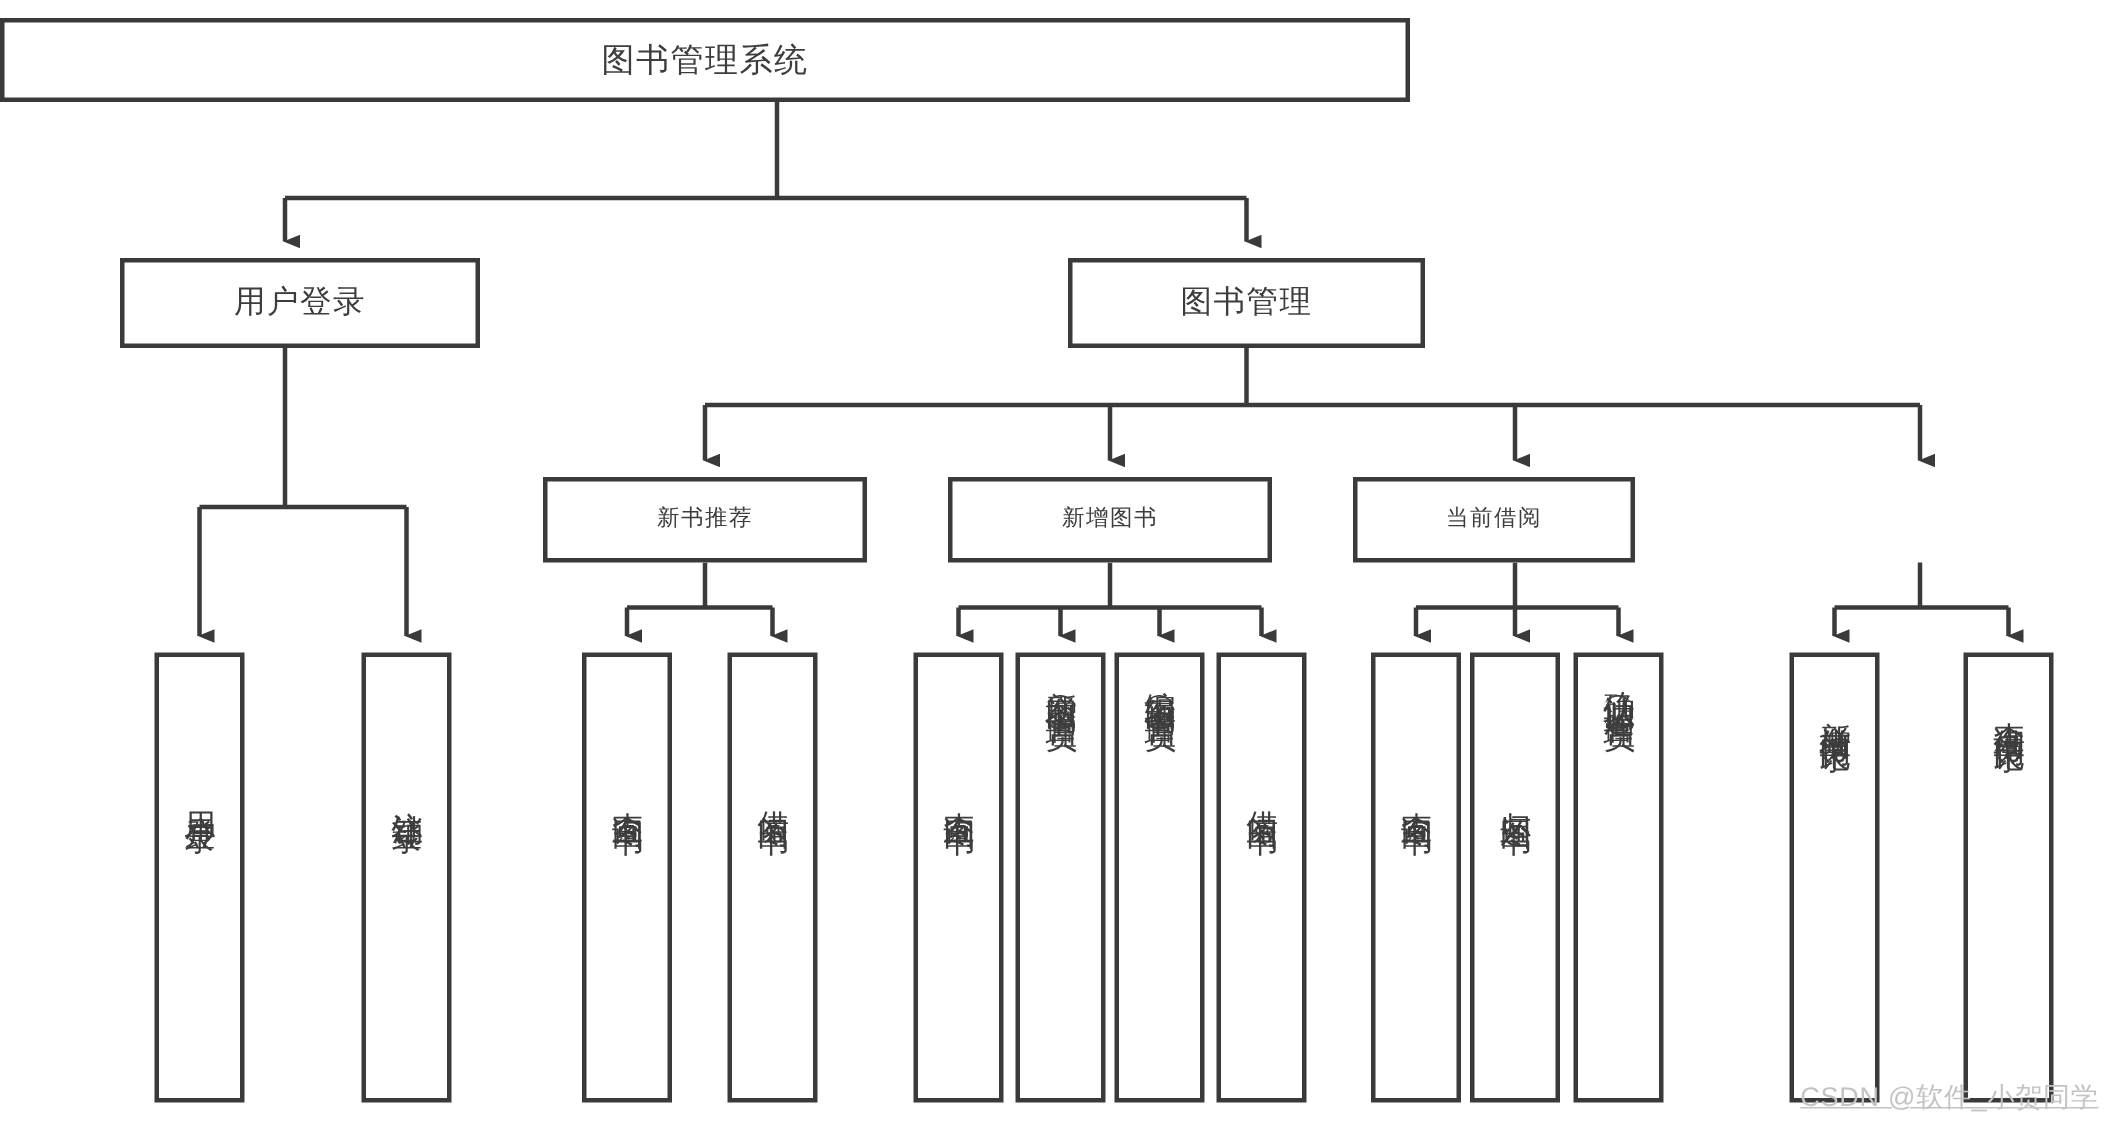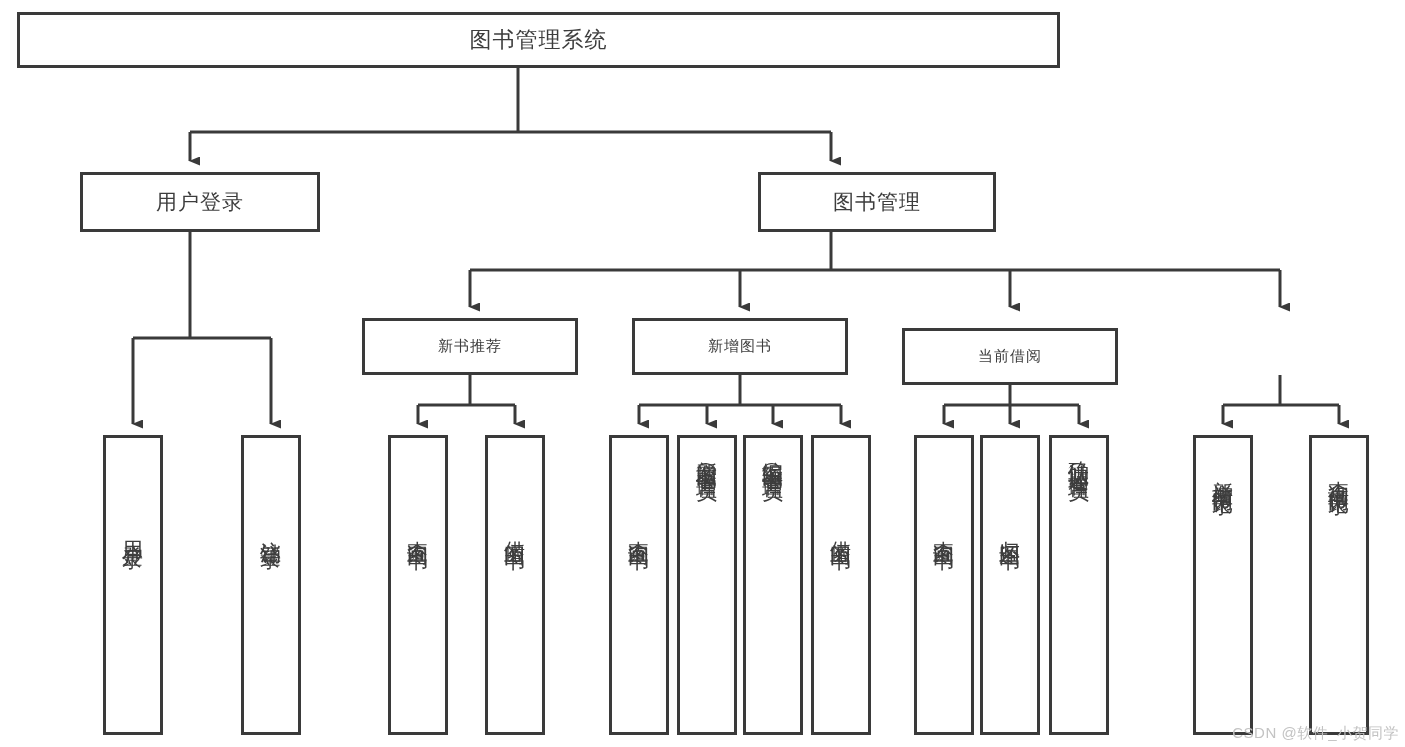--- a/index.html
+++ b/index.html
@@ -45,24 +45,25 @@
     letter-spacing:3px;
     line-height:1.0;
     white-space:nowrap;
     color:#3d3d3d;
   }
   .node.leaf.center .lbl{ margin-top:0; }
 
   .watermark{
     position:absolute;
     right:6px;bottom:4px;
-    font-size:15px;
+    font-size:18px;
     color:#c3c3c3;
     letter-spacing:0.5px;
     white-space:nowrap;
+    text-decoration:underline;
   }
 </style>
 </head>
 <body>
 
 <div id="canvas">
 
   <svg id="wires" viewBox="0 0 1405 747">
     <defs>
       <marker id="arrow" markerWidth="9" markerHeight="11" refX="4.5" refY="10" orient="auto" markerUnits="userSpaceOnUse">
@@ -107,38 +108,38 @@
       <path d="M1010,405 L1010,424" marker-end="url(#arrow)"></path>
       <path d="M1079,405 L1079,424" marker-end="url(#arrow)"></path>
 
       <path d="M1280,375 L1280,405"></path>
       <path d="M1223,405 L1339,405"></path>
       <path d="M1223,405 L1223,424" marker-end="url(#arrow)"></path>
       <path d="M1339,405 L1339,424" marker-end="url(#arrow)"></path>
     </g>
   </svg>
 
-  <div class="node root" style="left:17px;top:12px;width:1043px;height:56px;text-align:center;">
+  <div class="node root" style="left:0;top:12px;width:940px;height:56px;text-align:center;">
     <span class="lbl">图书管理系统</span>
   </div>
 
   <div class="node lvl2" style="left:80px;top:172px;width:240px;height:60px;">
     <span class="lbl">用户登录</span>
   </div>
-  <div class="node lvl2" style="left:712px;top:172px;width:238px;height:60px;margin-left:46px;">
+  <div class="node lvl2" style="left:712px;top:172px;width:238px;height:60px;">
     <span class="lbl">图书管理</span>
   </div>
 
   <div class="node lvl3" style="left:362px;top:318px;width:216px;height:57px;">
     <span class="lbl">新书推荐</span>
   </div>
   <div class="node lvl3" style="left:632px;top:318px;width:216px;height:57px;">
     <span class="lbl">新增图书</span>
   </div>
-  <div class="node lvl3" style="left:902px;top:328px;width:216px;height:57px;">
+  <div class="node lvl3" style="left:902px;top:318px;width:188px;height:57px;">
     <span class="lbl">当前借阅</span>
   </div>
 
   <div class="node leaf" style="left:103px;top:435px;width:60px;height:300px;">
     <span class="lbl" style="margin-top:80px;">用户登录</span>
   </div>
   <div class="node leaf" style="left:241px;top:435px;width:60px;height:300px;">
     <span class="lbl" style="margin-top:80px;">注销登录</span>
   </div>
 

